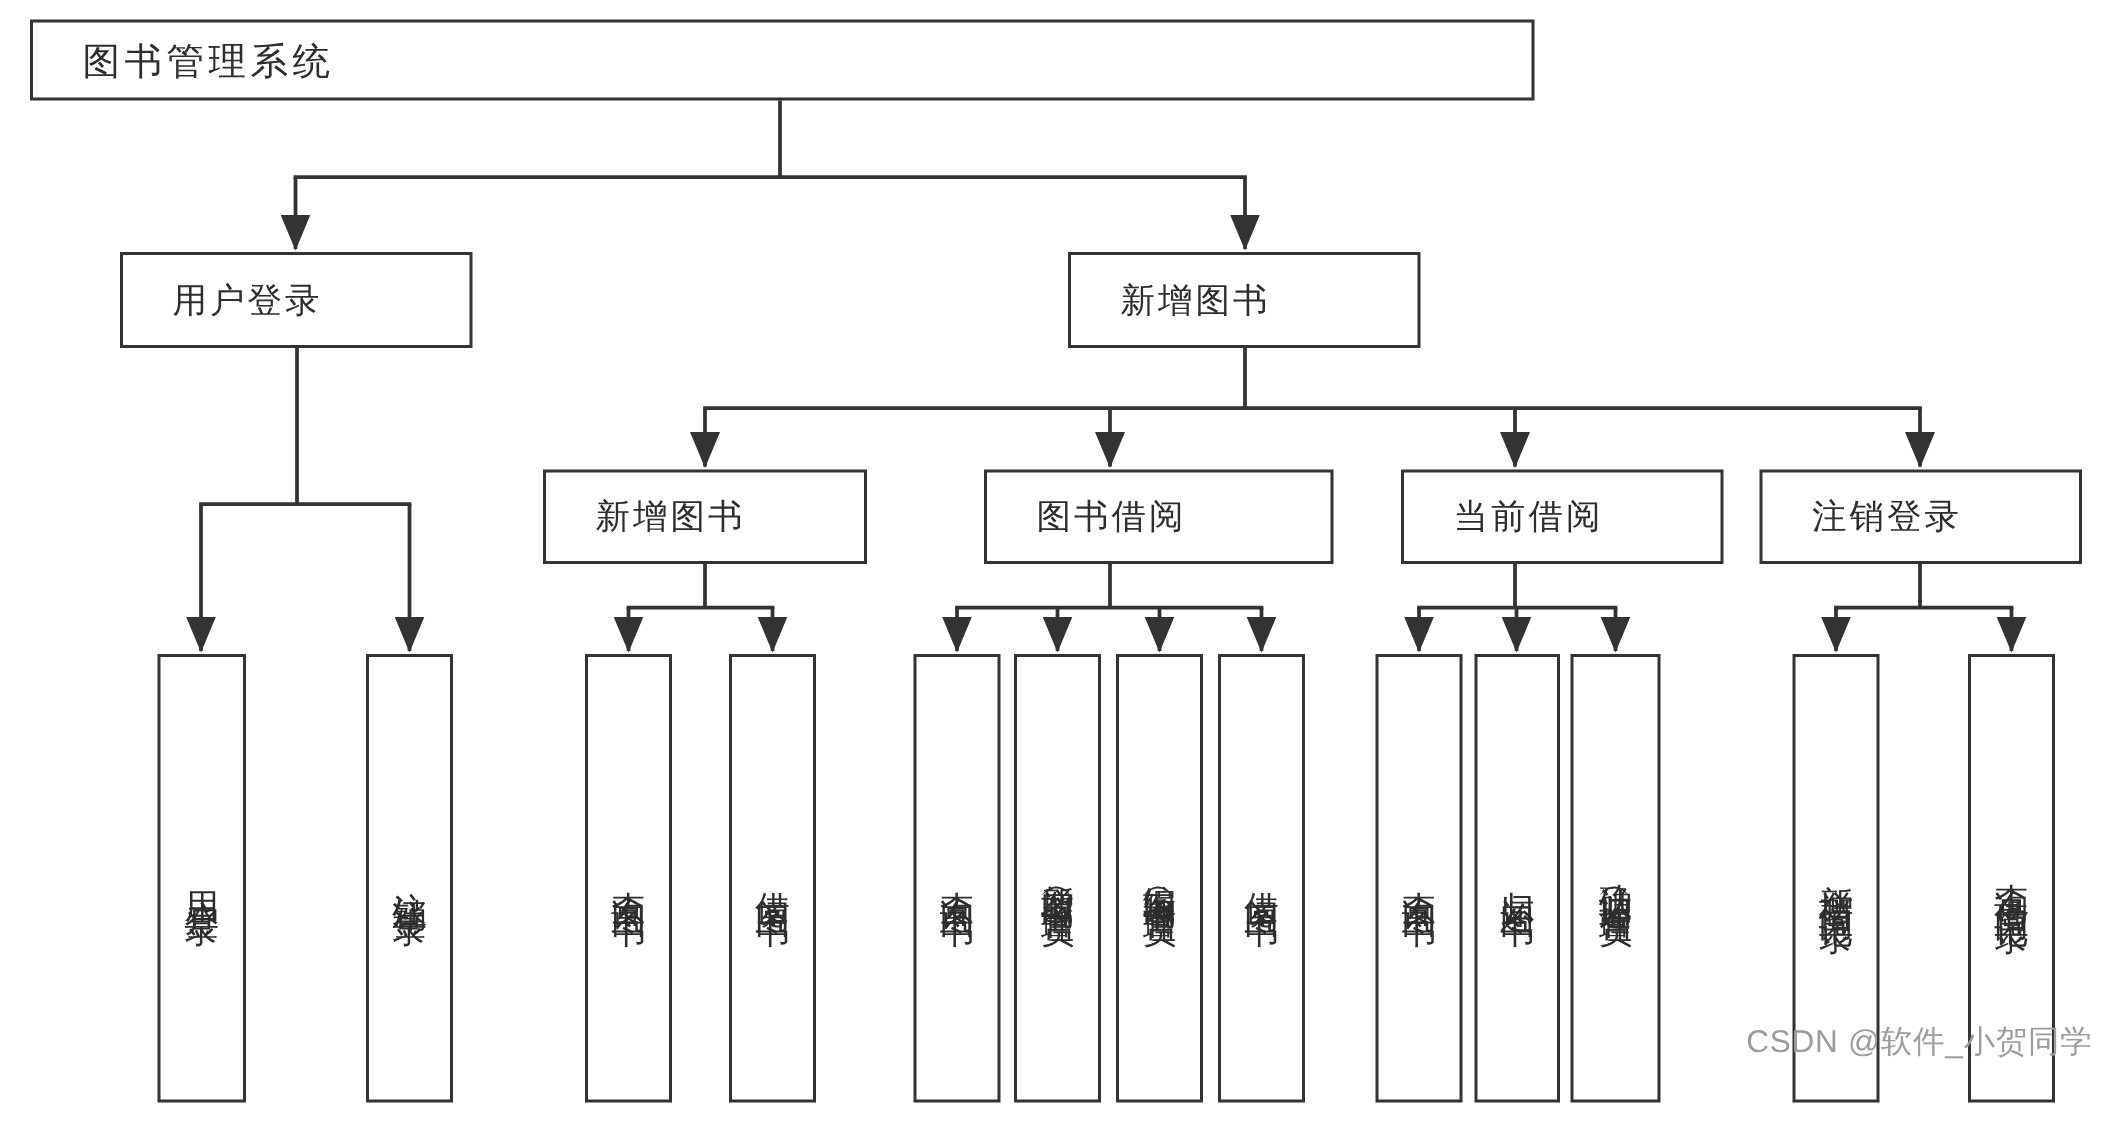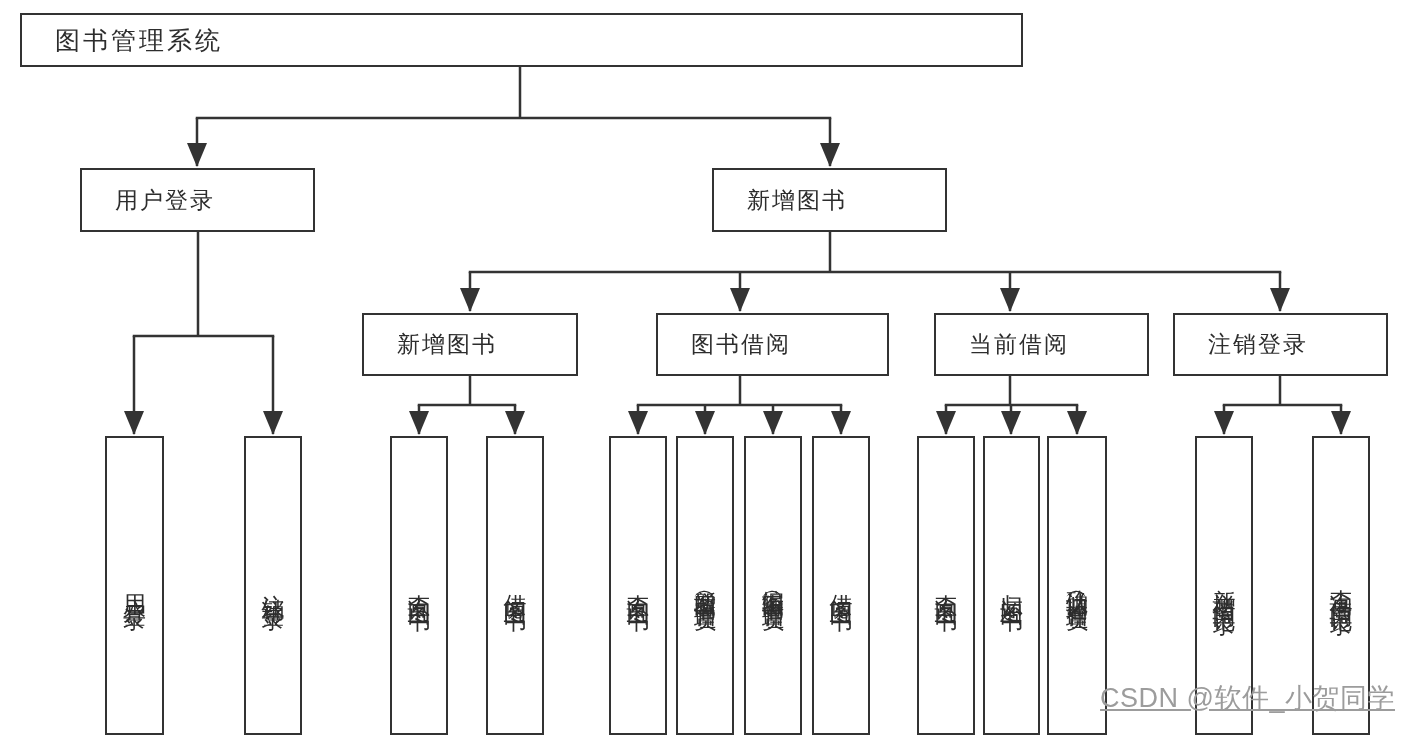--- a/index.html
+++ b/index.html
@@ -63,26 +63,25 @@
     font-size: 23px;
     letter-spacing: 5px;
     line-height: 1;
     z-index: 1;
   }
   .vbox.long { letter-spacing: 3px; font-size: 22px; }
   #watermark {
     position: absolute;
     right: 10px;
     top: 680px;
-    font-size: 27px;
+    font-size: 21px;
     letter-spacing: 0.5px;
     color: var(--watermark);
     z-index: 2;
     white-space: nowrap;
-    text-decoration: underline;
   }
 </style>
 </head>
 <body>
 
 <div id="diagram-canvas">
 
   <svg id="connector-layer" viewBox="0 0 1405 747" xmlns="http://www.w3.org/2000/svg">
     <defs>
       <marker id="arw" viewBox="0 0 24 20" refX="23" refY="10" markerWidth="24" markerHeight="20" orient="auto" markerUnits="userSpaceOnUse">

